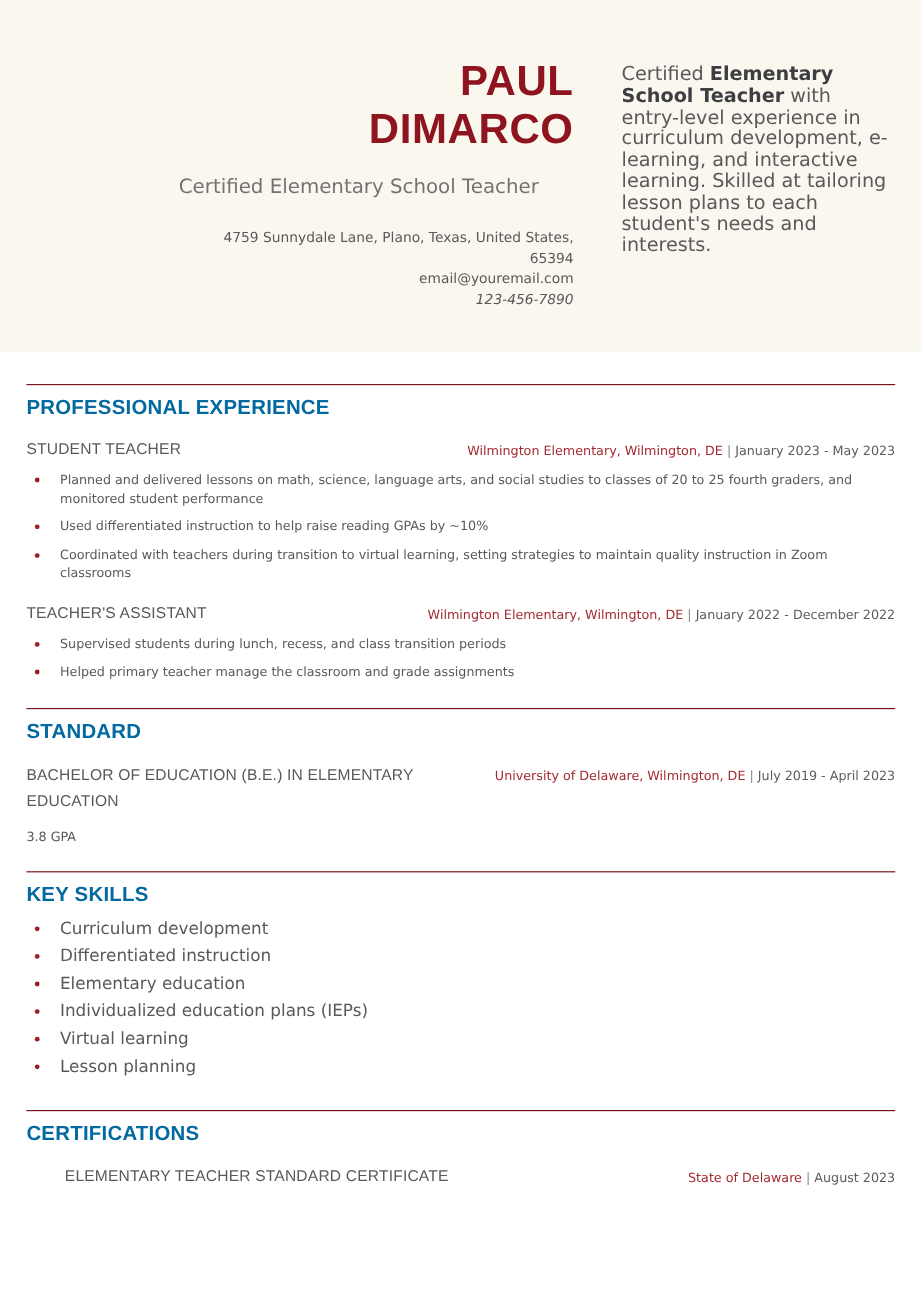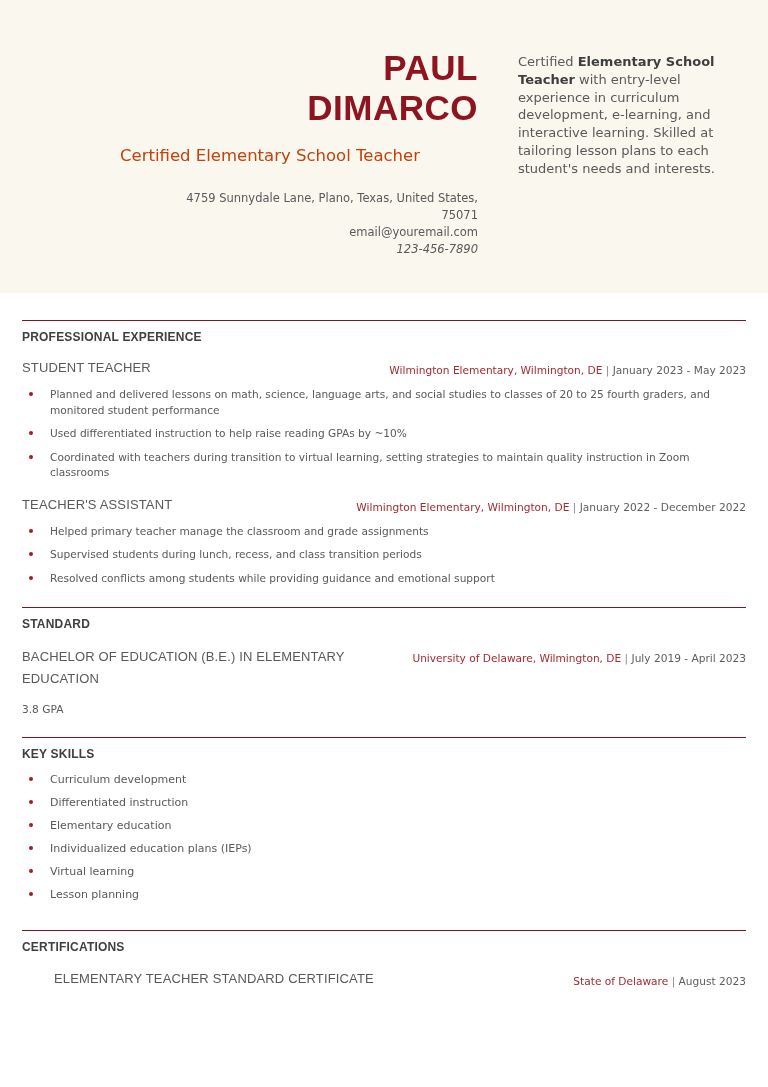--- a/index.html
+++ b/index.html
@@ -56,42 +56,42 @@
     letter-spacing: 0.5px;
     color: #8e1420;
     text-align: right;
   }
 
   .job-title {
     margin-top: 17px;
     font-family: "DejaVu Sans", sans-serif;
     font-size: 16.5px;
     line-height: 22px;
-    color: #c2410c;
-    text-align: left;
+    color: #737373;
+    text-align: center;
     font-weight: 400;
   }
 
   .contact-block {
     margin-top: 23px;
     text-align: right;
     font-size: 11.5px;
     line-height: 17px;
     color: #59595b;
   }
   .contact-block .addr { display: block; }
   .contact-block .email { display: block; }
   .contact-block .phone { display: block; font-style: italic; }
 
   .summary-col {
     position: absolute;
     left: 518px;
     top: 53px;
     width: 224px;
-    font-size: 13px;
+    font-size: 16px;
     line-height: 17.8px;
     color: #59595b;
     text-align: left;
   }
   .summary-col b { color: #3e3e40; font-weight: bold; }
 
   
   .body-area {
     position: relative;
     padding: 0 22px;
@@ -107,23 +107,23 @@
 
   .section-rule {
     height: 0;
     border-top: 1.6px solid #7d151f;
     width: 100%;
   }
 
   .section-title {
     font-family: "Liberation Sans", sans-serif;
     font-weight: bold;
-    font-size: 12px;
+    font-size: 17px;
     letter-spacing: 0.2px;
-    color: #404040;
+    color: #0369a1;
     margin-top: 9px;
     margin-bottom: 0;
   }
 
   
   .entry {
     position: relative;
     margin-top: 14px;
   }
   .entry-head {
@@ -188,21 +188,21 @@
   }
 
   ul.skills {
     list-style: none;
     margin: 11px 0 0 0;
     padding: 0;
   }
   ul.skills li {
     position: relative;
     padding-left: 28px;
-    font-size: 11px;
+    font-size: 14px;
     line-height: 15px;
     color: #59595b;
     margin-bottom: 8px;
   }
   ul.skills li::before {
     content: "";
     position: absolute;
     left: 7px;
     top: 5px;
     width: 4.4px;
@@ -230,21 +230,21 @@
   <div class="header-band">
     <div class="header-inner">
 
       <div class="identity-col">
         <div class="name-line">PAUL</div>
         <div class="name-line">DIMARCO</div>
         <div class="job-title">Certified Elementary School Teacher</div>
 
         <div class="contact-block">
           <span class="addr">4759 Sunnydale Lane, Plano, Texas, United States,</span>
-          <span class="addr">75071</span>
+          <span class="addr">65394</span>
           <span class="email">email@youremail.com</span>
           <span class="phone">123-456-7890</span>
         </div>
       </div>
 
       <div class="summary-col"><span>Certified </span><b>Elementary School Teacher</b><span> with entry-level experience in curriculum development, e-learning, and interactive learning. Skilled at tailoring lesson plans to each student's needs and interests.</span></div>
 
     </div>
   </div>
 
@@ -265,23 +265,22 @@
           <li>Coordinated with teachers during transition to virtual learning, setting strategies to maintain quality instruction in Zoom classrooms</li>
         </ul>
       </div>
 
       <div class="entry">
         <div class="entry-head">
           <div class="entry-role">TEACHER'S ASSISTANT</div>
           <div class="entry-meta"><span class="org">Wilmington Elementary, Wilmington, DE</span> <span class="sep">|</span> <span class="dates">January 2022 - December 2022</span></div>
         </div>
         <ul class="bullets">
+          <li>Supervised students during lunch, recess, and class transition periods</li>
           <li>Helped primary teacher manage the classroom and grade assignments</li>
-          <li>Supervised students during lunch, recess, and class transition periods</li>
-          <li>Resolved conflicts among students while providing guidance and emotional support</li>
         </ul>
       </div>
     </div>
 
     <div class="section" id="section-education">
       <div class="section-rule"></div>
       <div class="section-title">STANDARD</div>
 
       <div class="entry">
         <div class="entry-head">

